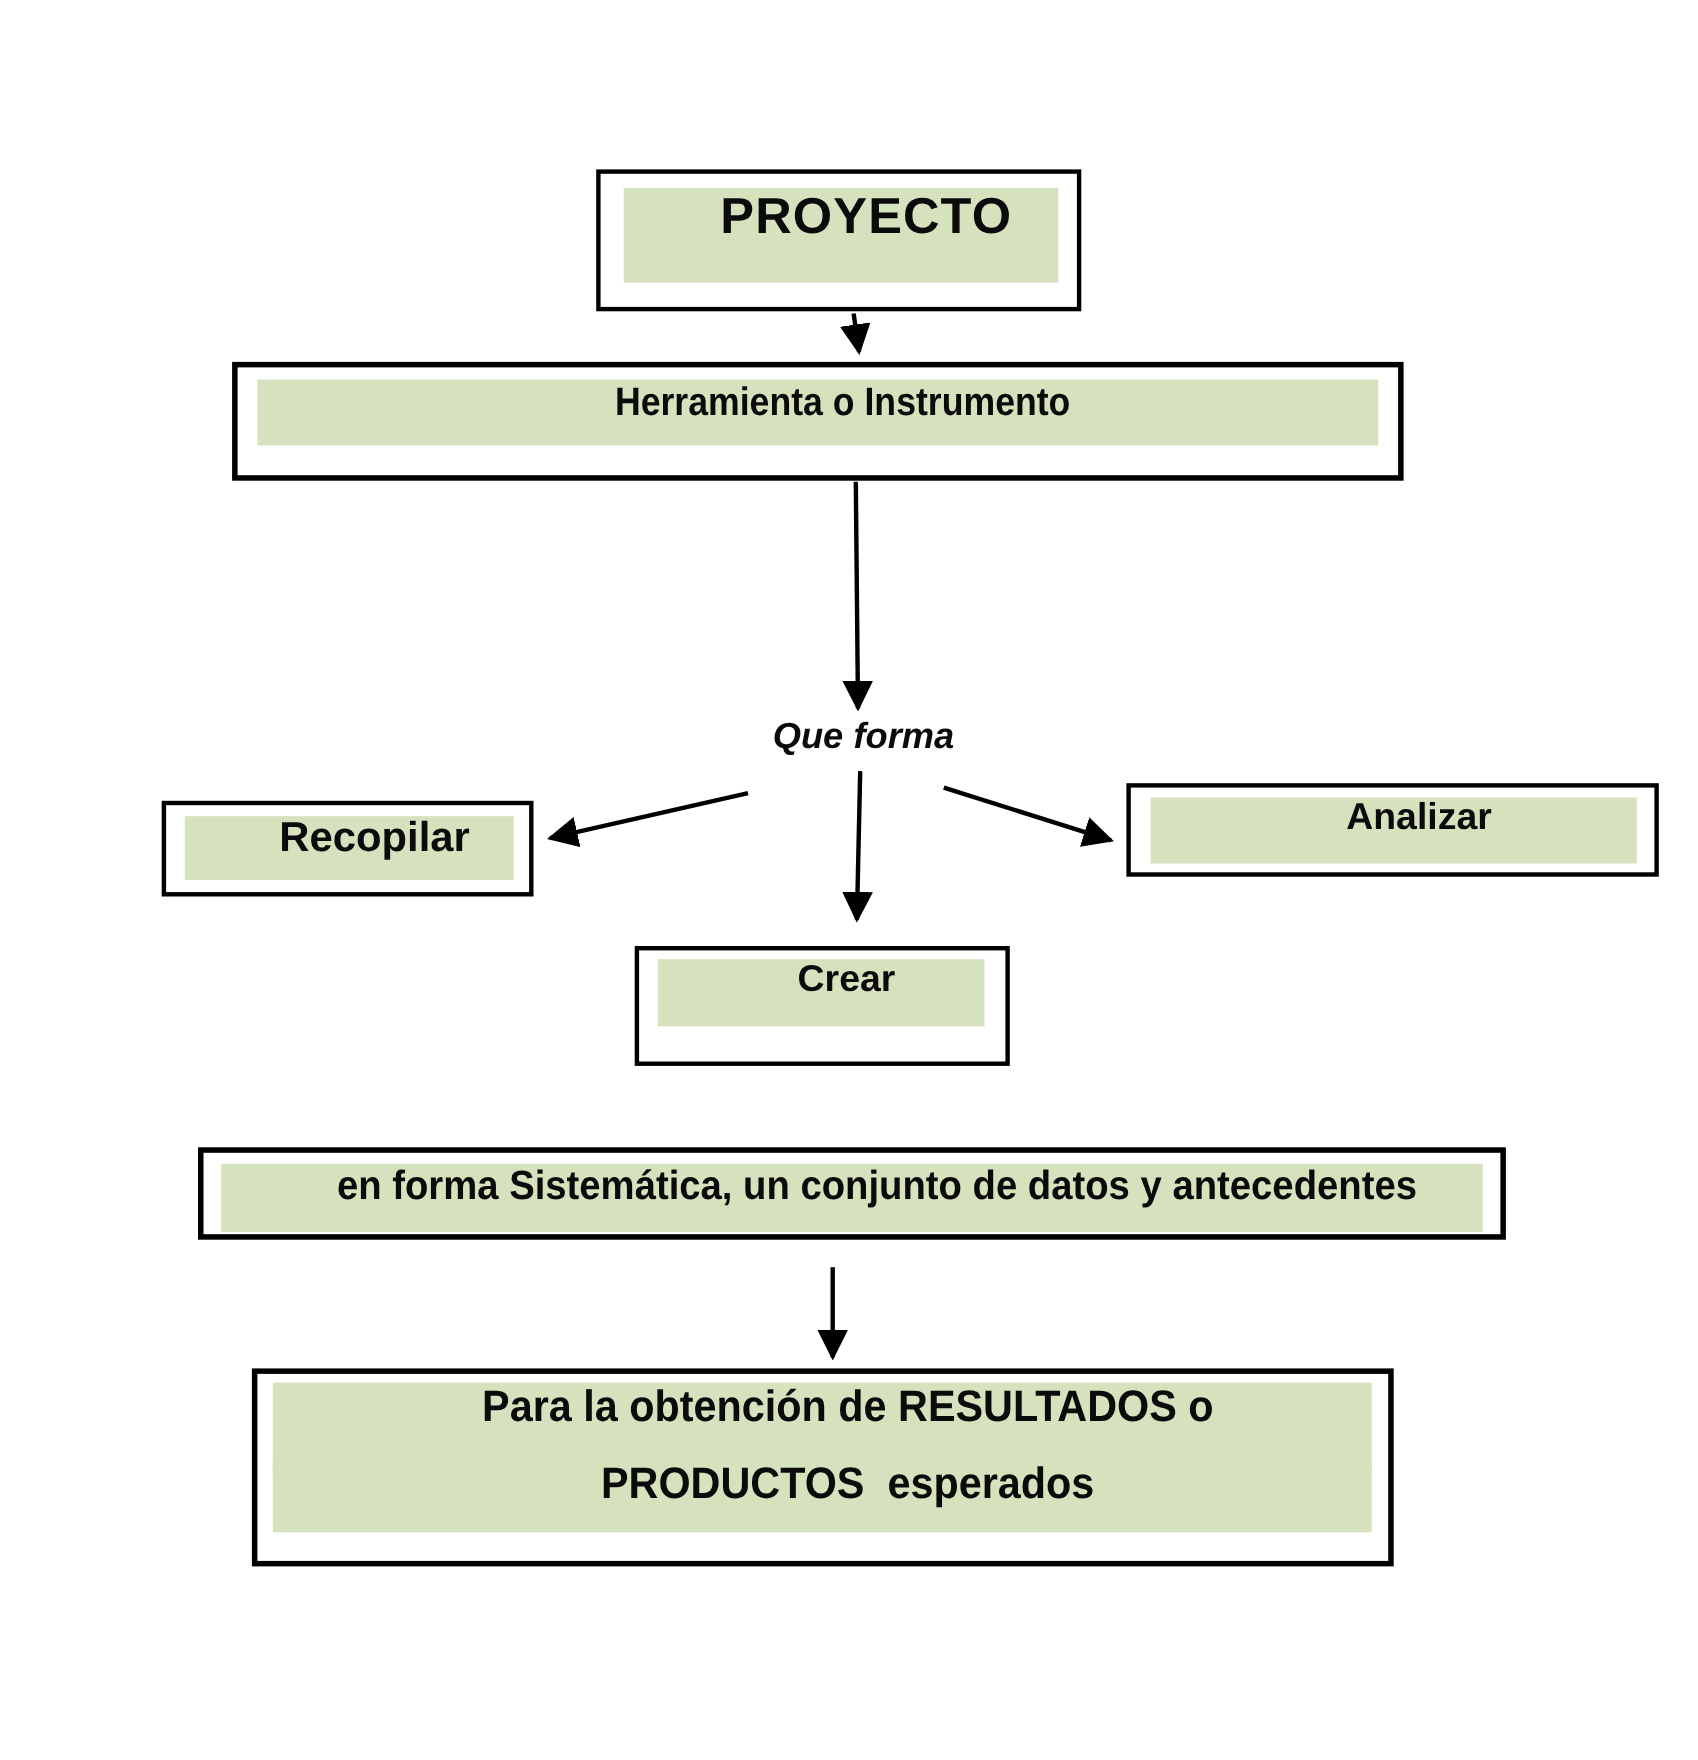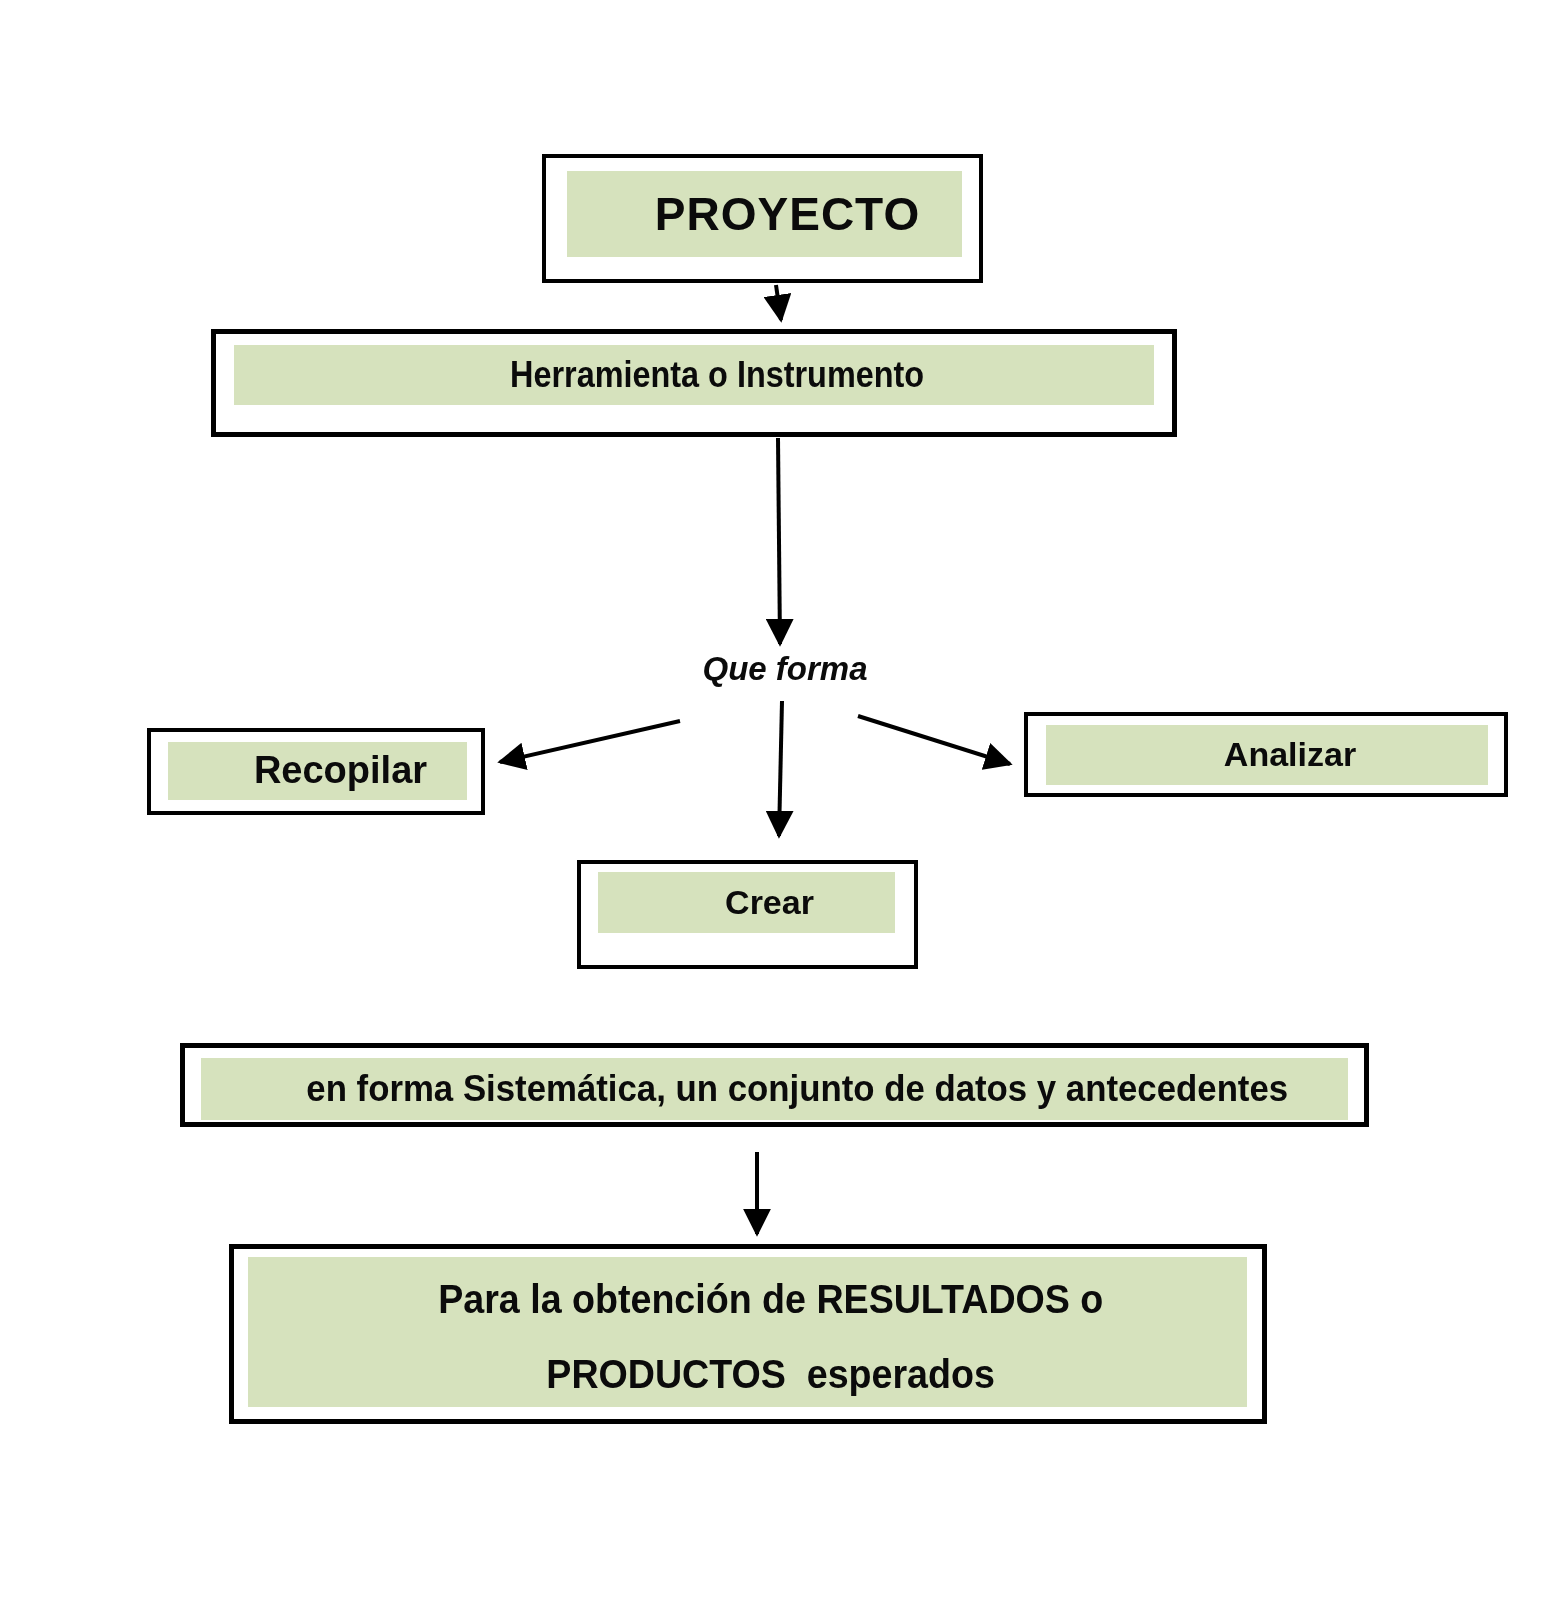--- a/index.html
+++ b/index.html
@@ -33,21 +33,21 @@
     position: absolute;
     background: var(--bg);
     border: 4px solid var(--border);
   }
   .node.thick { border-width: 5px; }
 
   .fill {
     position: absolute;
     background: var(--fill);
     display: flex;
-    align-items: center;
+    align-items: flex-start;
     justify-content: center;
     padding-left: 46px;
   }
 
   .label {
     font-weight: bold;
     color: var(--text);
     white-space: pre;
     display: inline-block;
     line-height: 1.1;
@@ -81,21 +81,21 @@
     <line x1="858" y1="716" x2="1010" y2="764" marker-end="url(#ah)"></line>
     <line x1="757" y1="1152" x2="757" y2="1234" marker-end="url(#ah)"></line>
   </svg>
 
   <div class="node" style="left:542px; top:154px; width:441px; height:129px;">
     <div class="fill" style="left:21px; right:17px; top:13px; bottom:22px;">
       <span class="label" style="font-size:46px; letter-spacing:1px;">PROYECTO</span>
     </div>
   </div>
 
-  <div class="node thick" style="left:211px; top:329px; width:966px; height:108px;">
+  <div class="node thick" style="left:211px; top:329px; width:1065px; height:108px;">
     <div class="fill" style="left:18px; right:18px; top:11px; height:60px;">
       <span class="label narrow-more" style="font-size:36px;">Herramienta o Instrumento</span>
     </div>
   </div>
 
   <div class="free-label" style="left:660px; top:650px; width:250px; font-size:33px;">
     <span>Que forma</span>
   </div>
 
   <div class="node" style="left:147px; top:728px; width:338px; height:87px;">
@@ -119,18 +119,18 @@
   <div class="node thick" style="left:180px; top:1043px; width:1189px; height:84px;">
     <div class="fill" style="left:16px; right:16px; top:10px; height:62px;">
       <span class="label narrow" style="font-size:37px;">en forma Sistemática, un conjunto de datos y antecedentes</span>
     </div>
   </div>
 
   <div class="node thick" style="left:229px; top:1244px; width:1038px; height:180px;">
     <div class="fill" style="left:14px; right:15px; top:8px; height:84px;">
       <span class="label narrow" style="font-size:40px;">Para la obtención de RESULTADOS o</span>
     </div>
-    <div class="fill" style="left:14px; right:15px; top:92px; height:66px;">
+    <div class="fill" style="left:14px; right:15px; top:78px; height:66px;">
       <span class="label narrow" style="font-size:40px;">PRODUCTOS  esperados</span>
     </div>
   </div>
 
 </div>
 
 </body></html>

